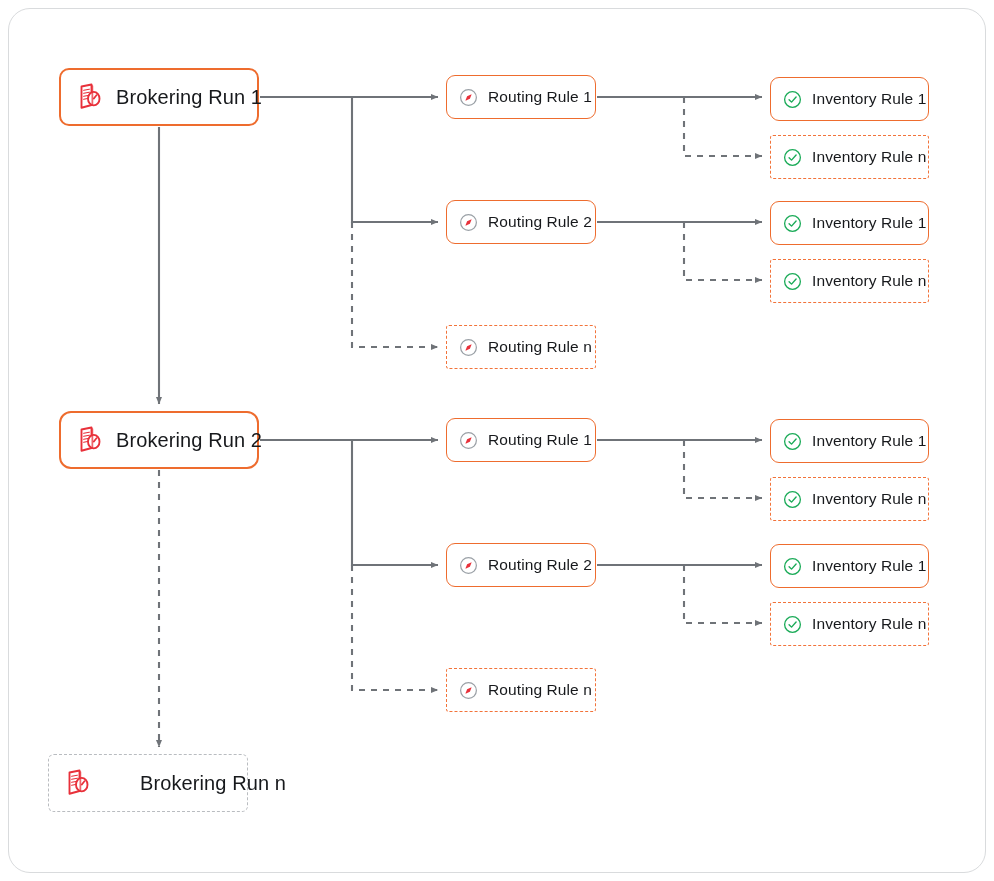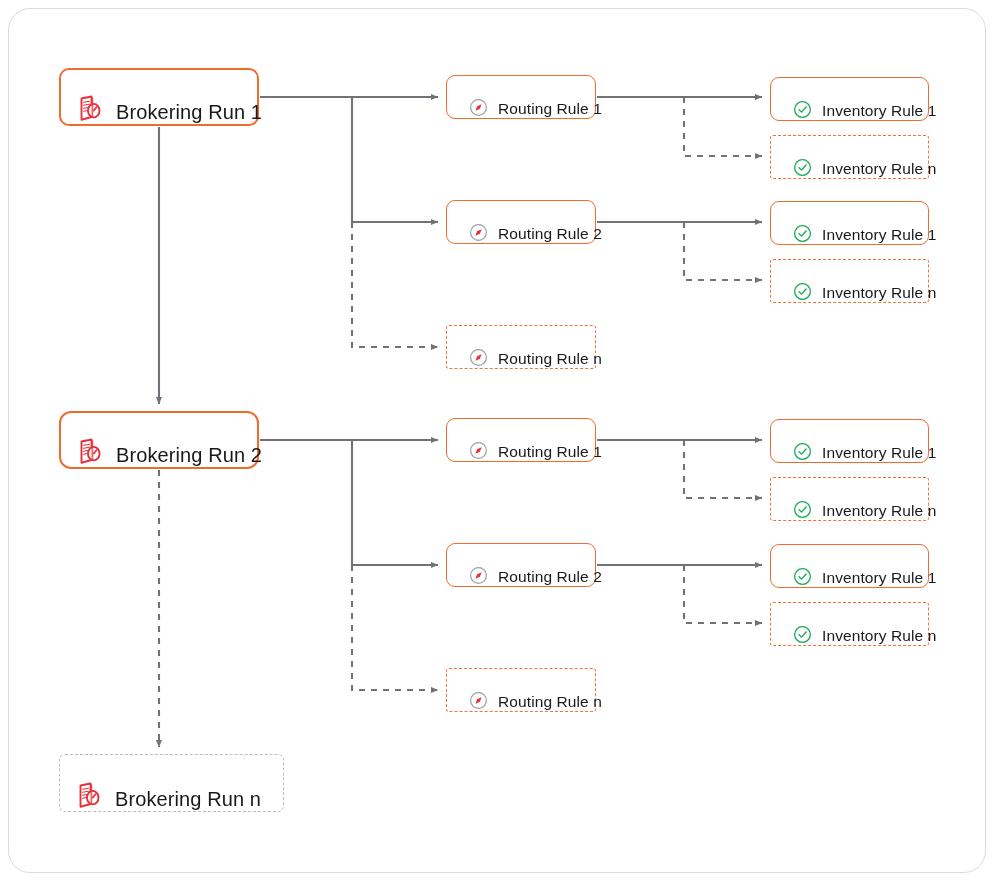--- a/index.html
+++ b/index.html
@@ -27,21 +27,21 @@
     position: absolute;
     left: 0; top: 0;
     width: 994px; height: 881px;
     pointer-events: none;
   }
 
   
   .node {
     position: absolute;
     display: flex;
-    align-items: flex-end;
+    align-items: center;
     background: #ffffff;
     white-space: nowrap;
   }
   .node .label {
     color: #17191c;
     letter-spacing: .1px;
   }
   .node .ico {
     flex: 0 0 auto;
     display: block;
@@ -57,21 +57,21 @@
   .brokering .label { font-size: 20px; }
   .brokering .ico { margin-right: 11px; }
   .brokering.ghost {
     border: 1.6px dashed #b9bcc0;
     border-radius: 6px;
   }
 
   
   .rule {
     height: 44px;
-    padding: 0 14px 0 21px;
+    padding: 0 14px 0 11px;
     border-radius: 9px;
     border: 1.8px solid #ee6c2e;
   }
   .rule .label { font-size: 15.5px; }
   .rule .ico { margin-right: 9px; }
   .rule.ghost {
     border: 1.8px dashed #f2733a;
     border-radius: 3px;
   }
 </style>
@@ -129,21 +129,21 @@
       <div class="node brokering" style="left: 59px; top: 411px; width: 200px; border-radius: 12px;">
         <svg width="30" height="30" viewBox="0 0 24 24" class="ico">
           <path d="M5.2 3.6 L13.2 2.0 L13.2 18.4 L5.2 20.6 Z" fill="#ffffff" stroke="#e8303a" stroke-width="1.5" stroke-linejoin="round"></path>
           <path d="M7.0 6.6 L11.4 5.8 M7.0 9.0 L11.4 8.2 M7.0 11.4 L11.4 10.6 M7.0 13.8 L10.0 13.2" stroke="#e8303a" stroke-width="1" stroke-linecap="round"></path>
           <ellipse cx="15.0" cy="13.3" rx="4.6" ry="5.4" fill="#ffffff" stroke="#e8303a" stroke-width="1.5"></ellipse>
           <path d="M15.0 13.3 L17.3 10.4" stroke="#e8303a" stroke-width="1.3" stroke-linecap="round"></path>
           <path d="M13.2 2.0 L14.6 2.9 L14.6 19.3 L13.2 18.4 Z" fill="#e8303a" opacity=".75"></path>
         </svg>
         <span class="label">Brokering Run 2</span>
       </div>
-      <div class="node brokering ghost" style="left: 59px; top: 754px; width: 225px;">
+      <div class="node brokering ghost" style="left: 48px; top: 754px; width: 200px; gap: 36px;">
         <svg width="30" height="30" viewBox="0 0 24 24" class="ico">
           <path d="M5.2 3.6 L13.2 2.0 L13.2 18.4 L5.2 20.6 Z" fill="#ffffff" stroke="#e8303a" stroke-width="1.5" stroke-linejoin="round"></path>
           <path d="M7.0 6.6 L11.4 5.8 M7.0 9.0 L11.4 8.2 M7.0 11.4 L11.4 10.6 M7.0 13.8 L10.0 13.2" stroke="#e8303a" stroke-width="1" stroke-linecap="round"></path>
           <ellipse cx="15.0" cy="13.3" rx="4.6" ry="5.4" fill="#ffffff" stroke="#e8303a" stroke-width="1.5"></ellipse>
           <path d="M15.0 13.3 L17.3 10.4" stroke="#e8303a" stroke-width="1.3" stroke-linecap="round"></path>
           <path d="M13.2 2.0 L14.6 2.9 L14.6 19.3 L13.2 18.4 Z" fill="#e8303a" opacity=".75"></path>
         </svg>
         <span class="label">Brokering Run n</span>
       </div>
       <div class="node rule" style="left: 446px; top: 75px; width: 150px;">

